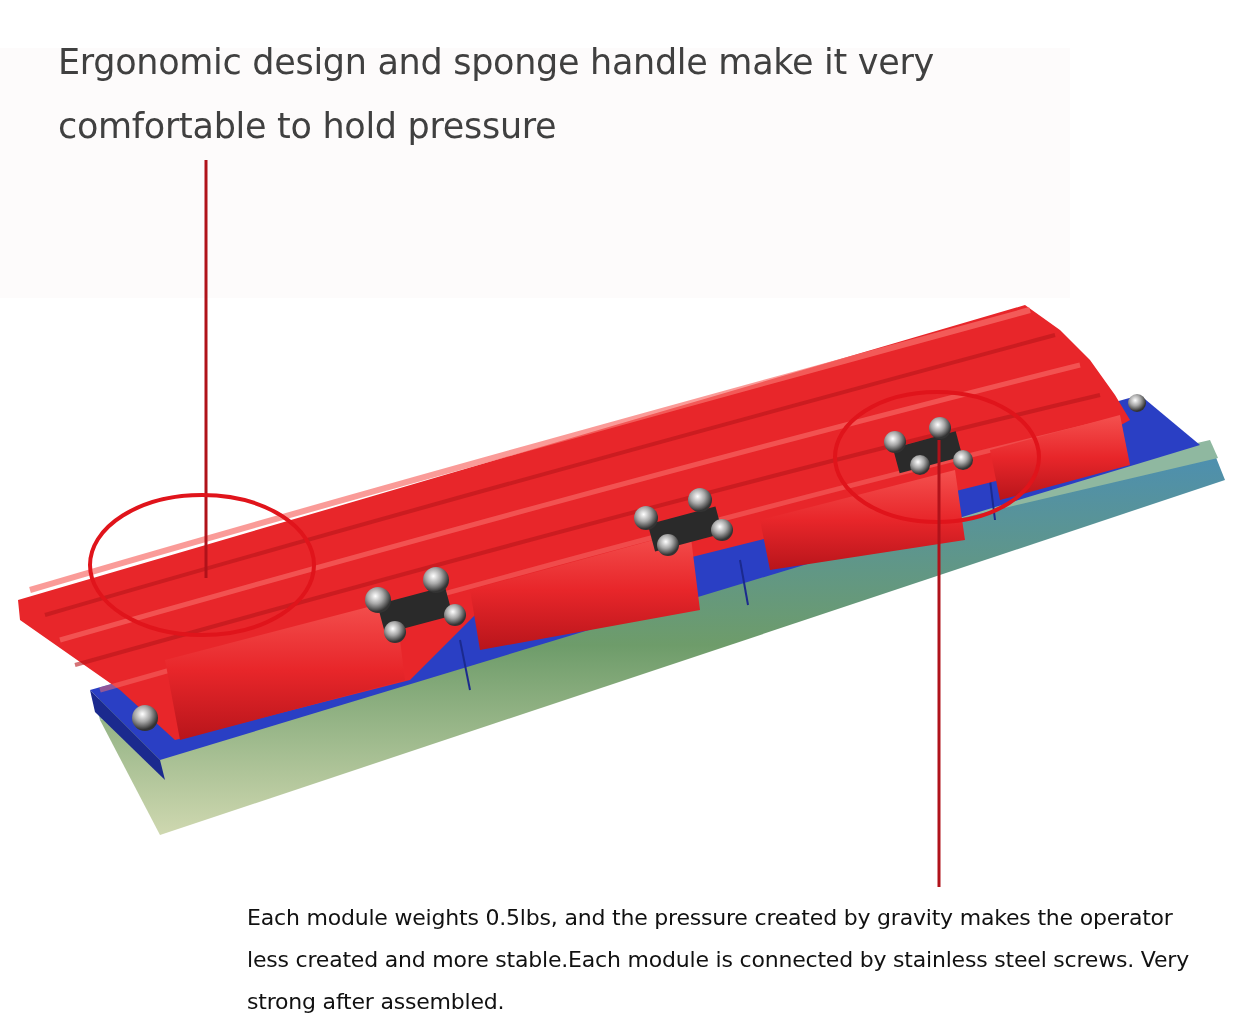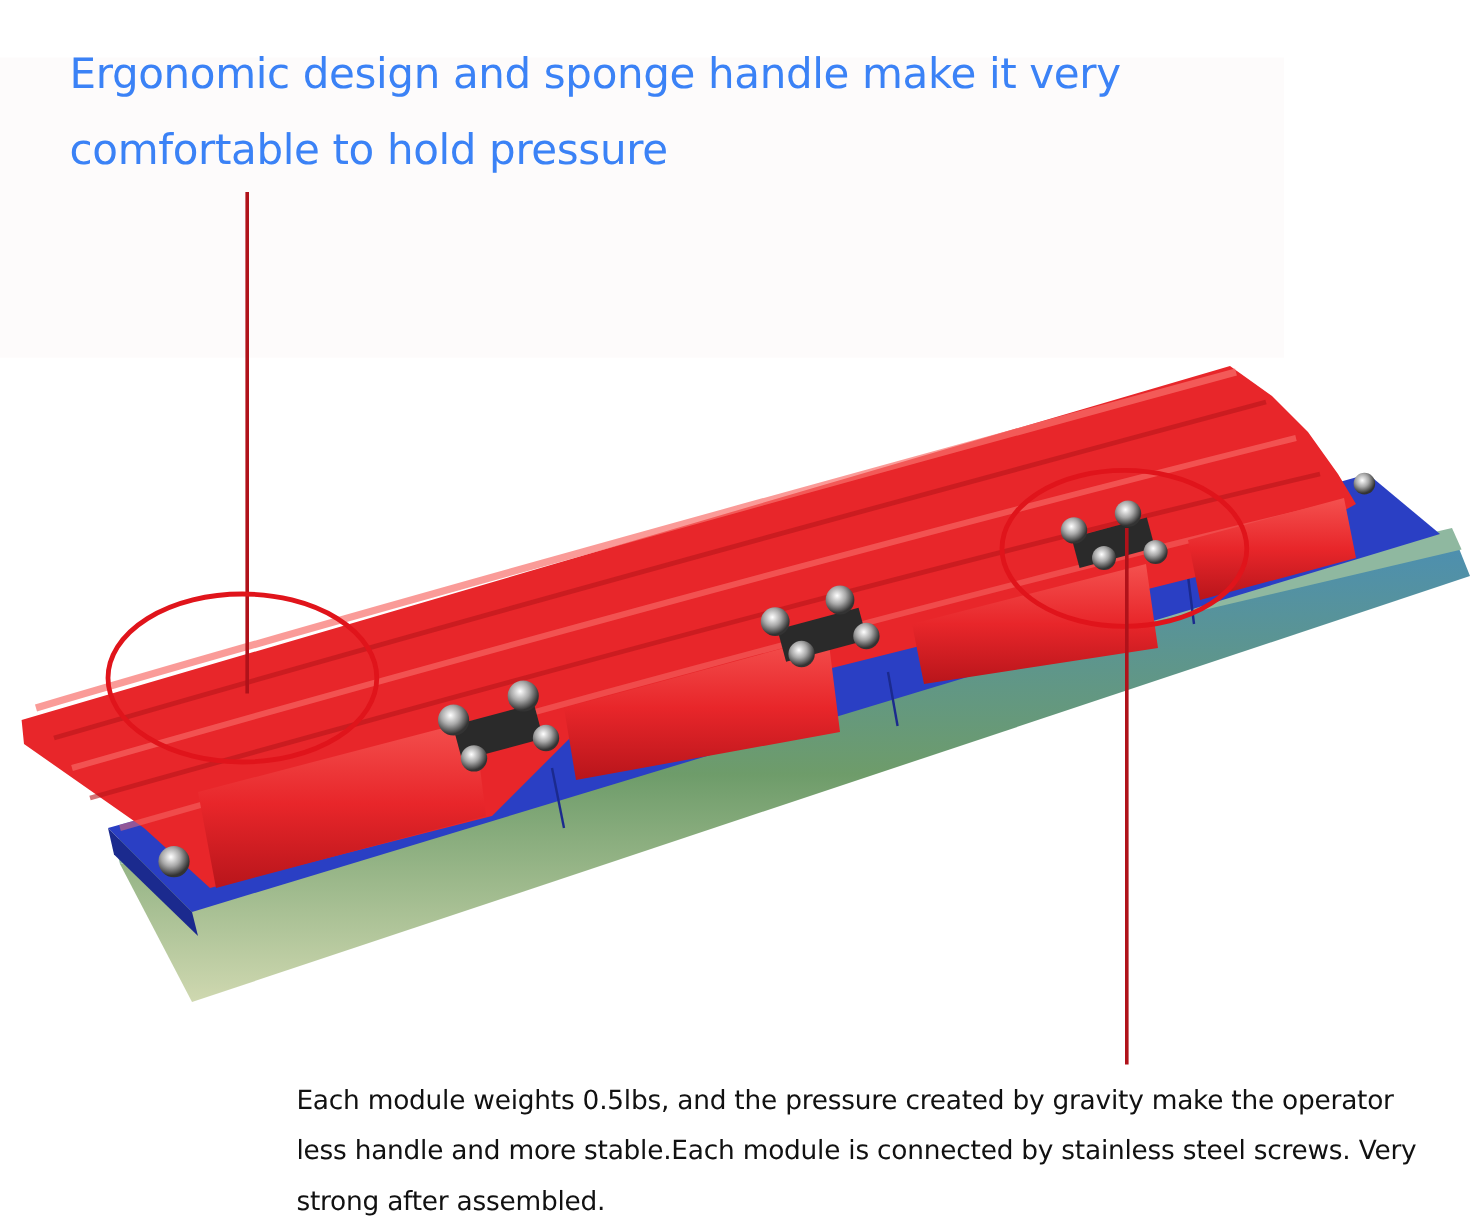--- a/index.html
+++ b/index.html
@@ -3,21 +3,21 @@
 <meta charset="utf-8">
 <style>
   html, body { margin: 0; padding: 0; }
   body {
     width: 1236px; height: 1020px; position: relative; overflow: hidden;
     background: #ffffff;
     font-family: "DejaVu Sans", "Liberation Sans", sans-serif;
   }
   .top-text {
     position: absolute; left: 58px; top: 30px; width: 900px;
-    font-size: 35px; line-height: 64px; color: #3b82f6;
+    font-size: 35px; line-height: 64px; color: #404040;
     letter-spacing: -0.3px;
   }
   .bottom-text {
     position: absolute; left: 247px; top: 897px; width: 985px;
     font-size: 22px; line-height: 42px; color: #111111;
     letter-spacing: -0.2px;
   }
   .faint-band {
     position: absolute; left: 0; top: 48px; width: 1070px; height: 250px;
     background: #fdfbfb;
@@ -108,16 +108,16 @@
     <line x1="939" y1="440" x2="939" y2="887" stroke="#b0121a" stroke-width="3"></line>
   </g>
 </svg>
 
 <div class="top-text">
   <div>Ergonomic design and sponge handle make it very</div>
   <div>comfortable to hold pressure</div>
 </div>
 
 <div class="bottom-text">
-  <div>Each module weights 0.5lbs, and the pressure created by gravity make the operator</div>
-  <div>less handle and more stable.Each module is connected by stainless steel screws. Very</div>
+  <div>Each module weights 0.5lbs, and the pressure created by gravity makes the operator</div>
+  <div>less created and more stable.Each module is connected by stainless steel screws. Very</div>
   <div>strong after assembled.</div>
 </div>
 
 </body></html>

